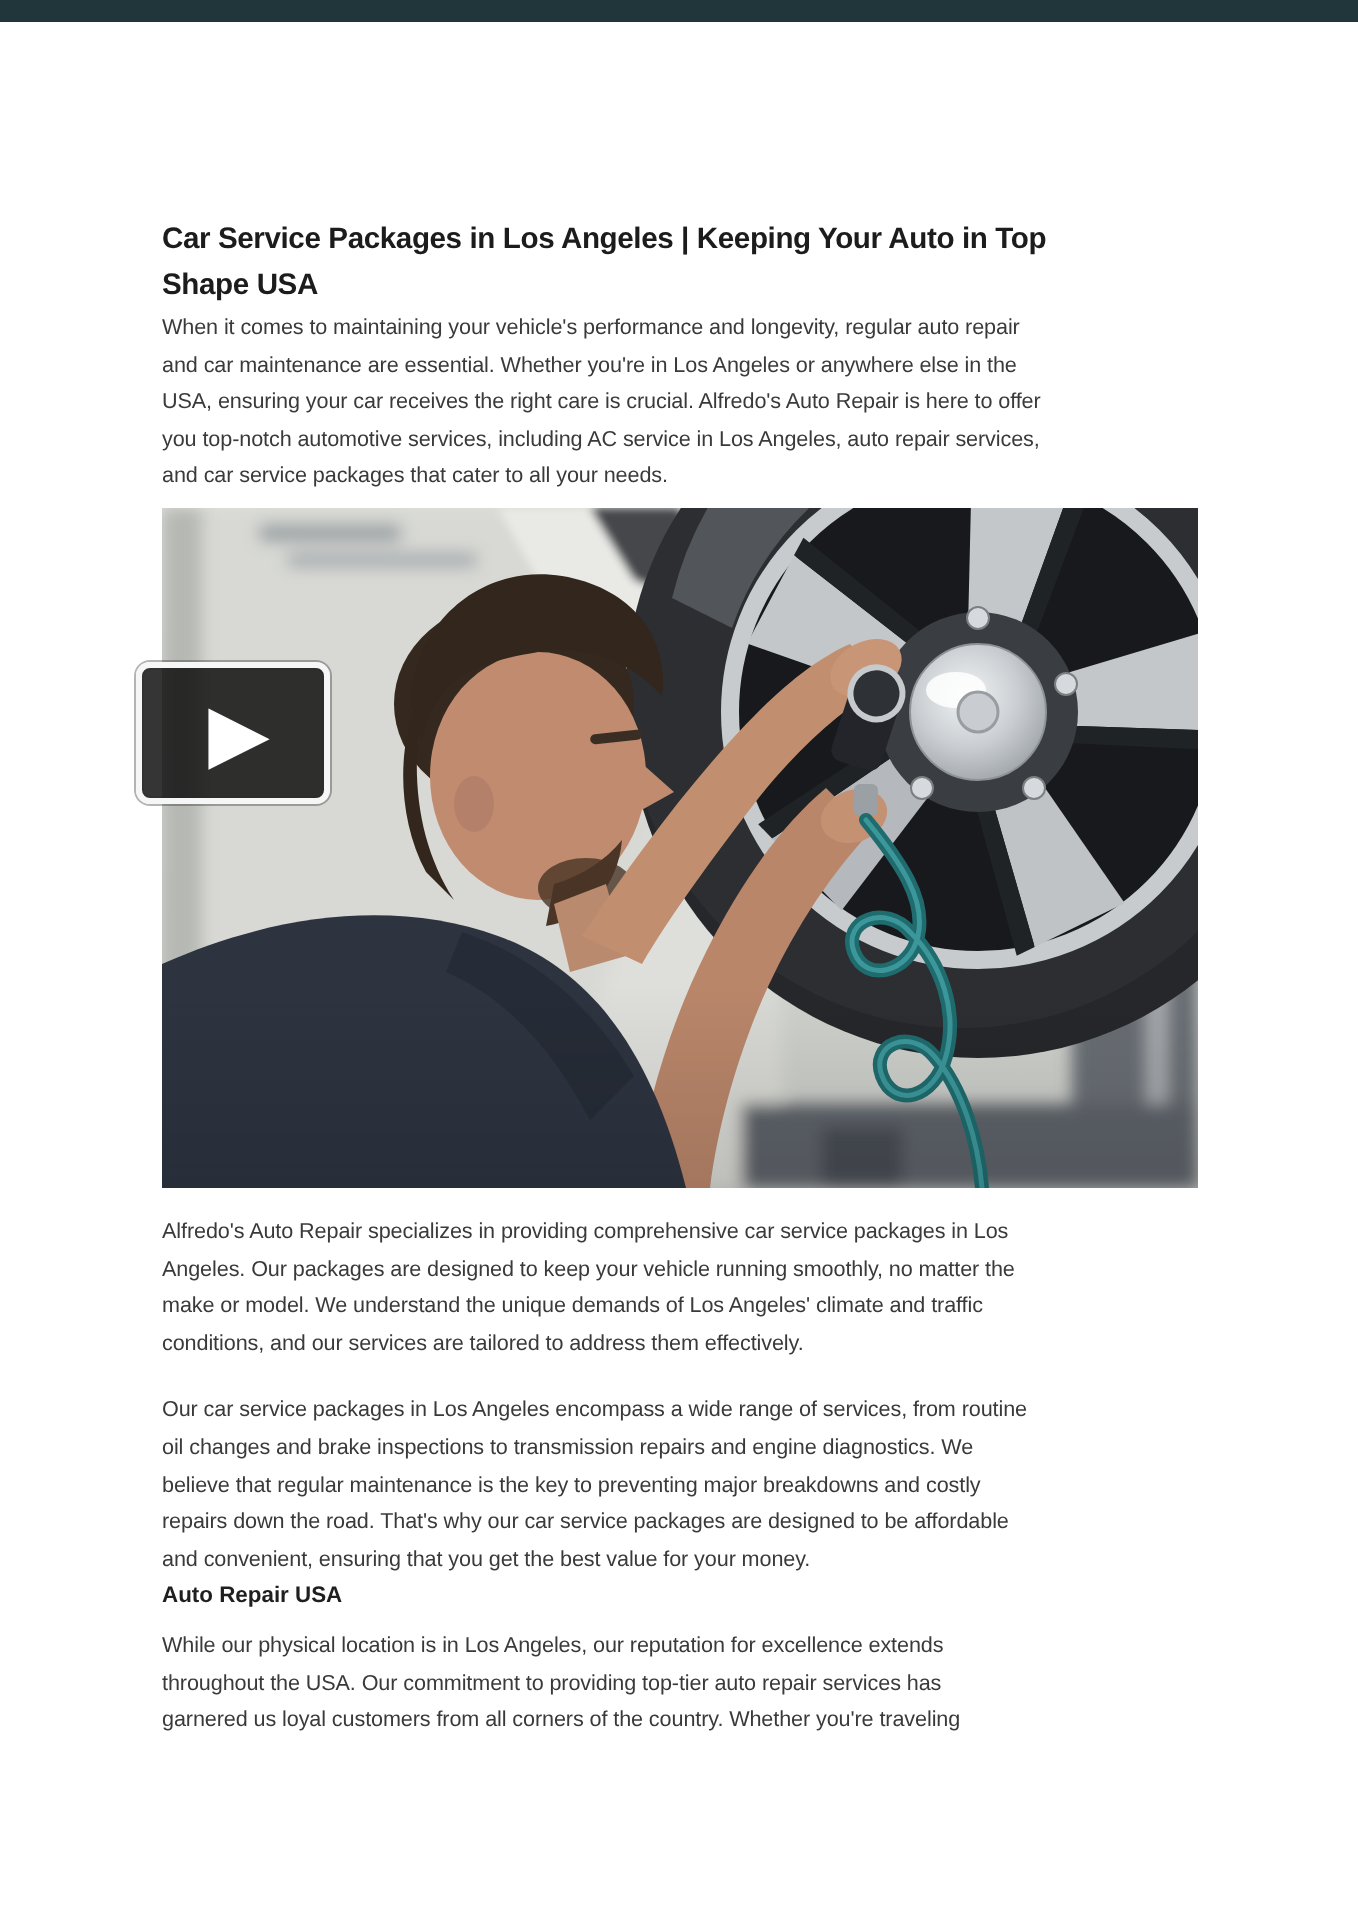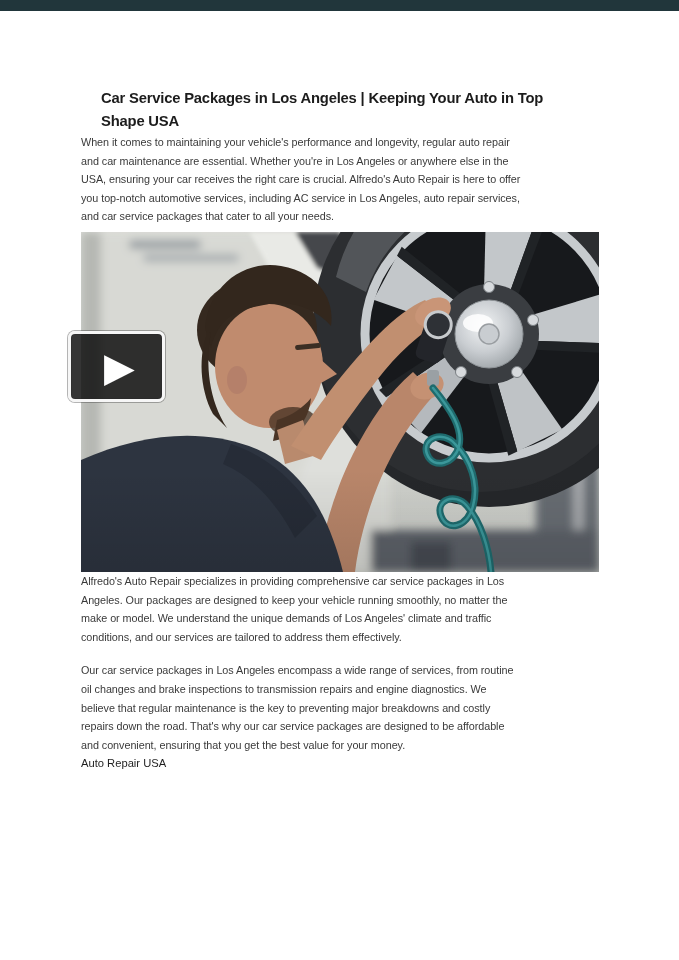--- a/index.html
+++ b/index.html
@@ -10,42 +10,42 @@
     font-family:"Liberation Sans","DejaVu Sans",sans-serif;
   }
   .top-bar {
     position:absolute; left:0; top:0; width:679px; height:11px;
     background:#21363b;
   }
   .column {
     position:absolute; left:81px; top:0; width:518px;
   }
   .title {
-    padding-top:87px;
+    padding-top:109px;
     font-size:14.8px; font-weight:bold; color:#1c1c1c;
-    line-height:22.5px; letter-spacing:-0.2px; white-space:pre;margin-left:20px;
+    line-height:22.5px; letter-spacing:-0.2px; white-space:pre;
   }
   .body-text {
     font-size:10.8px; color:#3a3a3a; line-height:18.6px;
     letter-spacing:-0.05px; white-space:pre;
   }
   .intro { margin-top:1px; }
   .article-link {
     display:inline-block; margin-top:6px; line-height:18px;
     font-size:11px; font-weight:bold; color:#2121cf;
     text-decoration:underline; cursor:pointer; white-space:pre;
   }
   .photo-frame {
     position:relative; margin-top:6px; width:518px; height:340px;
     background:#cfd1cd; overflow:hidden; cursor:pointer;
   }
-  .p2 { margin-top:0; }
+  .p2 { margin-top:13px; }
   .p3 { margin-top:15px; }
   .subheading {
-    margin-top:0; font-size:11.2px; font-weight:normal; color:#1f1f1f;
+    margin-top:0; font-size:11.2px; font-weight:bold; color:#1f1f1f;
     line-height:18.6px; white-space:pre;
   }
   .p4 { margin-top:6px; }
   .play-button {
     position:absolute; left:68px; top:331px; width:97px; height:71px;
     background:rgba(8,8,8,0.82);
     border:3px solid #f6f6f6; border-radius:7px;
     box-shadow:0 0 0 1px rgba(40,40,40,0.35), inset 0 0 0 1px rgba(40,40,40,0.3);
     display:flex; align-items:center; justify-content:center;
     cursor:pointer; z-index:5;
@@ -207,20 +207,23 @@
 conditions, and our services are tailored to address them effectively.</p>
 
     <p class="body-text p3">Our car service packages in Los Angeles encompass a wide range of services, from routine
 oil changes and brake inspections to transmission repairs and engine diagnostics. We
 believe that regular maintenance is the key to preventing major breakdowns and costly
 repairs down the road. That's why our car service packages are designed to be affordable
 and convenient, ensuring that you get the best value for your money.</p>
 
     <h2 class="subheading">Auto Repair USA</h2>
 
+    <p class="body-text p4">While our physical location is in Los Angeles, our reputation for excellence extends
+throughout the USA. Our commitment to providing top-tier auto repair services has
+garnered us loyal customers from all corners of the country. Whether you're traveling</p>
 
   </div>
 
   <div class="play-button">
     <span class="play-glyph">▶</span>
   </div>
 
 </div>
 
 </body></html>

